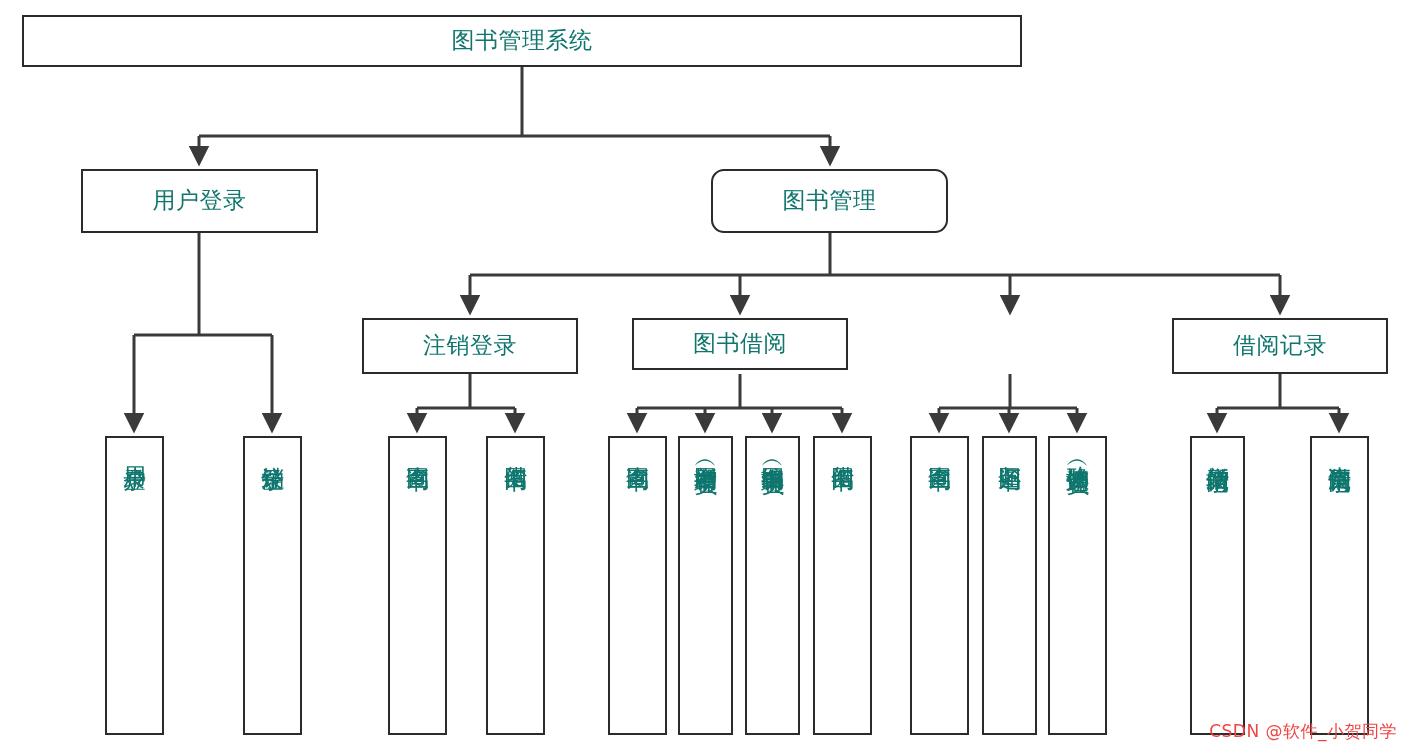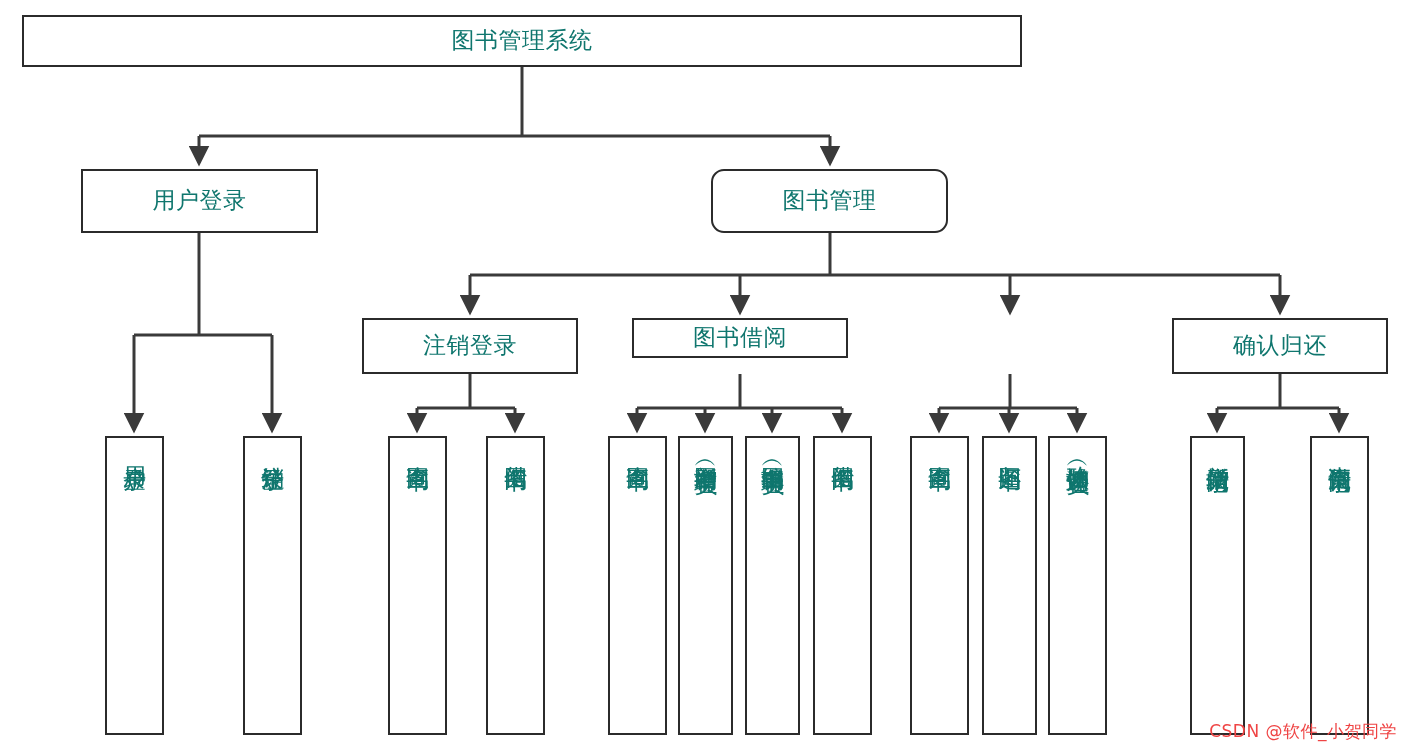--- a/index.html
+++ b/index.html
@@ -134,25 +134,25 @@
   <div class="node horiz" style="left:81px; top:169px; width:237px; height:64px;">
     <span class="label">用户登录</span>
   </div>
   <div class="node horiz" style="left:711px; top:169px; width:237px; height:64px;border-radius:13px;">
     <span class="label">图书管理</span>
   </div>
 
   <div class="node horiz" style="left:362px; top:318px; width:216px; height:56px;">
     <span class="label">注销登录</span>
   </div>
-  <div class="node horiz" style="left:632px; top:318px; width:216px; height:40px;">
+  <div class="node horiz" style="left:632px; top:318px; width:216px; height:52px;">
     <span class="label">图书借阅</span>
   </div>
   <div class="node horiz" style="left:1172px; top:318px; width:216px; height:56px;">
-    <span class="label">确认归还</span>
+    <span class="label">借阅记录</span>
   </div>
 
   <div class="node vert" style="left:105px; top:436px; width:59px; height:299px;">
     <span class="label">用户登录</span>
   </div>
   <div class="node vert" style="left:243px; top:436px; width:59px; height:299px;">
     <span class="label">注销登录</span>
   </div>
 
   <div class="node vert" style="left:388px; top:436px; width:59px; height:299px;">

